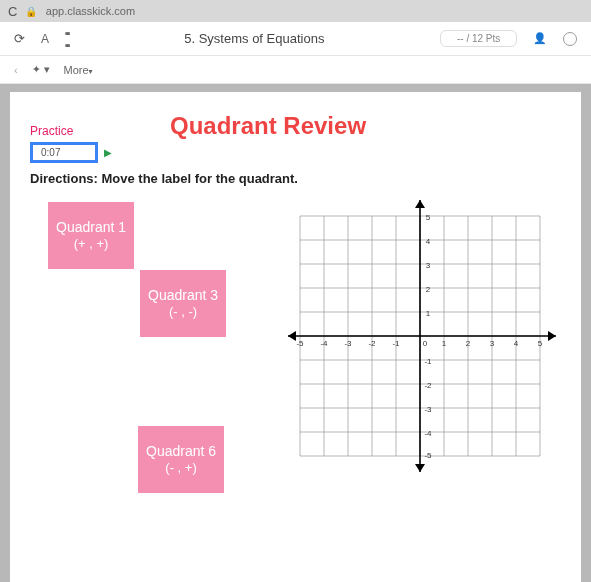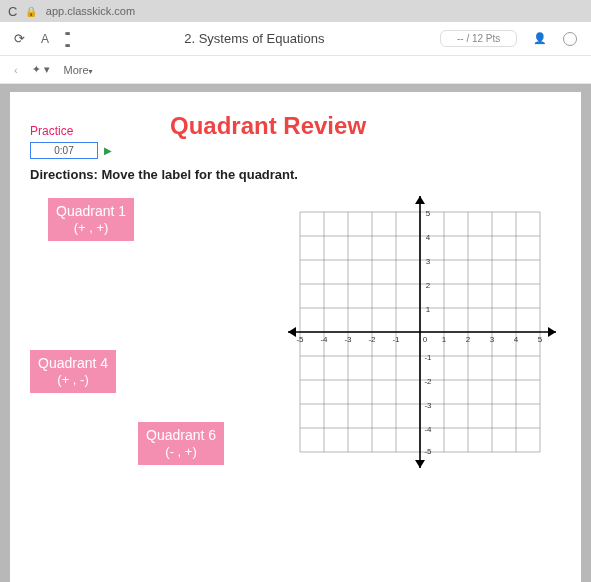--- a/index.html
+++ b/index.html
@@ -79,26 +79,25 @@
     font-weight: 600;
     color: #ef4444;
   }
   .timer-row {
     display: flex;
     align-items: center;
     gap: 6px;
     margin-top: 4px;
   }
   .timer-box {
-    border: 1px solid #3b82f6;
+    border: 3px solid #3b82f6;
     font-size: 10px;
-    padding: 2px 23px;
+    padding: 2px 8px;
     color: #555;
     width: 68px;
-    text-align: center;
   }
   .play { color: #2a9d4a; font-size: 10px; }
   .directions {
     font-size: 13px;
     font-weight: 600;
     color: #222;
     margin-top: 8px;
   }
   .content-area {
     display: flex;
@@ -107,21 +106,21 @@
   }
   .labels-col {
     width: 230px;
     position: relative;
     height: 300px;
   }
   .qlabel {
     position: absolute;
     background: #f48fb1;
     color: #fff;
-    padding: 4px 8px;
+    padding: 16px 8px;
     font-size: 14px;
     font-weight: 500;
     text-align: center;
     line-height: 1.3;
     cursor: move;
   }
   .qlabel .signs { font-size: 13px; }
   .q1 { top: 6px; left: 18px; }
   .q3 { top: 74px; left: 110px; }
   .q4 { top: 158px; left: 0px; }
@@ -139,21 +138,21 @@
 <div class="browser-bar">
   <span class="refresh-icon">C</span>
   <span class="lock">🔒</span>
   <span class="url">app.classkick.com</span>
 </div>
 
 <div class="top-toolbar">
   <span class="refresh-icon">⟳</span>
   <span class="nav-icon">A</span>
   <span class="grid-icon">▪▪<br>▪▪</span>
-  <span class="title">2. Systems of Equations</span>
+  <span class="title">5. Systems of Equations</span>
   <span class="score-box">-- / 12 Pts</span>
   <span style="font-size:11px;color:#888">👤</span>
   <span class="circle-icon"></span>
 </div>
 
 <div class="sub-toolbar">
   <span style="color:#aaa">‹</span>
   <span>✦ ▾</span>
   <span><span>More</span><span style="font-size:8px">▾</span></span>
 </div>
@@ -166,23 +165,23 @@
     <span class="play">▶</span>
   </div>
   <div class="directions">Directions: Move the label for the quadrant.</div>
 
   <div class="content-area">
     <div class="labels-col">
       <div class="qlabel q1">
         <div>Quadrant 1</div>
         <div class="signs">(+ , +)</div>
       </div>
-      <div class="qlabel q4">
-        <div>Quadrant 4</div>
-        <div class="signs">(+ , -)</div>
+      <div class="qlabel q3">
+        <div>Quadrant 3</div>
+        <div class="signs">(- , -)</div>
       </div>
       <div class="qlabel q2">
         <div>Quadrant 6</div>
         <div class="signs">(- , +)</div>
       </div>
     </div>
 
     <div class="grid-col">
       <svg class="grid" viewBox="0 0 280 280">
         <g stroke="#888" stroke-width="0.6">

